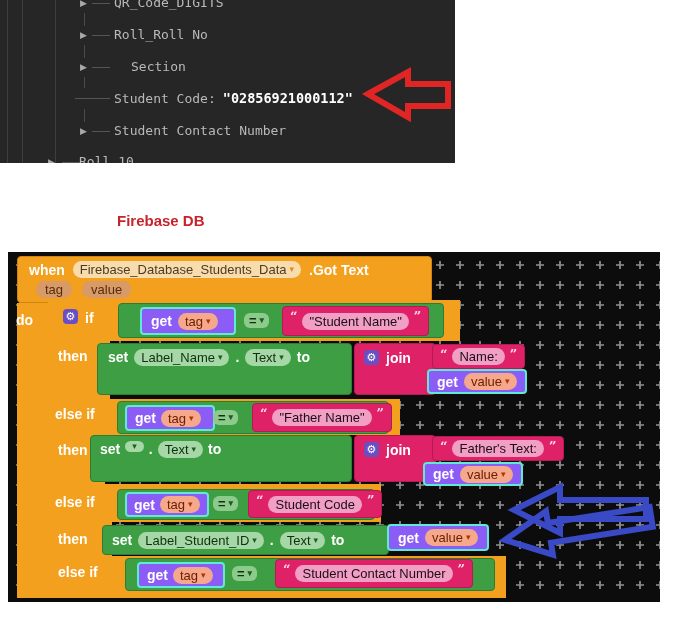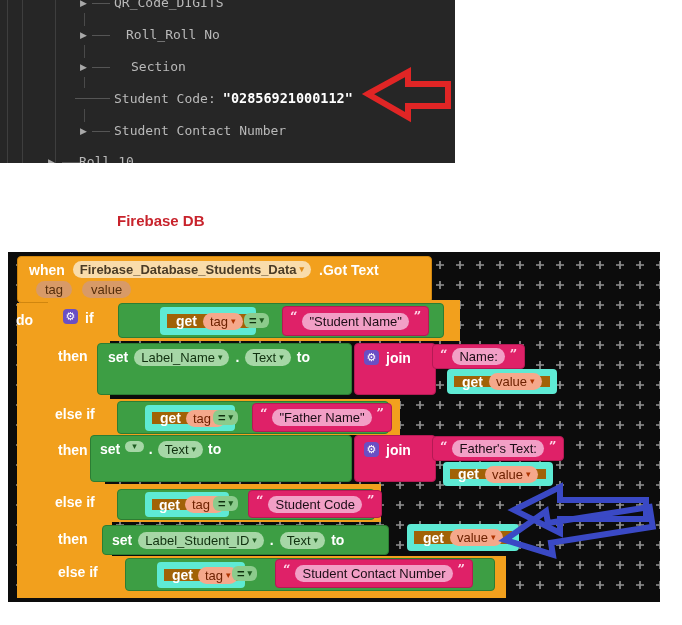--- a/index.html
+++ b/index.html
@@ -20,29 +20,29 @@
   
   .heading{position:absolute;left:117px;top:212px;color:#c8232c;font:700 15px "Liberation Sans",sans-serif;}
 
   
   .canvas{position:absolute;left:8px;top:252px;width:652px;height:350px;background:#0c0c0c;overflow:hidden;}
   .plus-bg{position:absolute;left:0;top:0;}
   .seg{position:absolute;left:40px;background:#f2a01d;}
   .blk{position:absolute;box-sizing:border-box;border-radius:4px;display:flex;align-items:center;white-space:nowrap;}
   .b-green{background:#3d9e44;border:1px solid #2c7d33;}
   .b-pink{background:#df2168;border:1px solid #b41a54;}
-  .b-get{background:#a16207;border:7px solid #5eead4;margin-left:20px;}
+  .b-get{background:#8b5cf6;border:2px solid #5eead4;}
   .kwlbl{position:absolute;color:#fff;font:600 14px "Liberation Sans",sans-serif;white-space:nowrap;}
   .wlbl{color:#fff;font:600 14px "Liberation Sans",sans-serif;white-space:nowrap;}
   .chip{display:inline-flex;align-items:center;gap:3px;border-radius:9px;padding:1px 7px;
         font:13px "Liberation Sans",sans-serif;white-space:nowrap;}
   .chip-green{background:#a6d7a6;color:#10300f;}
   .chip-eq{background:#8ccb8c;color:#10300f;border-radius:6px;padding:0 5px;font-weight:700;}
   .chip-salmon{background:#f5a88b;color:#6d2101;}
-  .chip-cream{background:#f9dcab;color:#4a3b26;font-weight:bold;}
+  .chip-cream{background:#f9dcab;color:#4a3b26;}
   .chip-pinky{background:#f29fc6;color:#1c0d16;}
   .chip-tan{background:#d89a67;color:#542d0b;border-radius:10px;padding:1px 9px;}
   .tri{font-size:9px;line-height:1;}
   .tri-or{color:#e08c1a;} .tri-gr{color:#1f5c22;} .tri-rd{color:#b03300;}
   .gear{width:15px;height:15px;border-radius:4px;background:#6a4fc4;color:#fff;font-size:11px;
         display:inline-flex;align-items:center;justify-content:center;line-height:1;}
   .q{color:#ffd9ea;font:700 13px "DejaVu Serif",serif;line-height:1;align-self:flex-start;margin-top:3px;}
   .whead{position:absolute;left:9px;top:4px;width:415px;height:47px;background:#f2a01d;
          border:1px solid #d0860e;border-radius:4px;box-sizing:border-box;}
   .whead .row1{display:flex;align-items:center;gap:8px;margin:4px 0 0 11px;}
@@ -65,21 +65,21 @@
     <div class="stub" style="left:84px;top:109px;height:13px"></div>
 
     <div class="tree-row" style="top:-5px">
       <span class="caret" style="left:80px">▶</span>
       <span class="dash" style="left:92px;top:8px;width:18px"></span>
       <span class="t-label" style="left:114px">QR_Code_DIGITS</span>
     </div>
     <div class="tree-row" style="top:27px">
       <span class="caret" style="left:80px">▶</span>
       <span class="dash" style="left:92px;top:8px;width:18px"></span>
-      <span class="t-label" style="left:126px">Roll_Roll No</span>
+      <span class="t-label" style="left:114px">Roll_Roll No</span>
     </div>
     <div class="tree-row" style="top:59px">
       <span class="caret" style="left:80px">▶</span>
       <span class="dash" style="left:92px;top:8px;width:18px"></span>
       <span class="t-label" style="left:131px">Section</span>
     </div>
     <div class="tree-row" style="top:90px">
       <span class="dash" style="left:75px;top:8px;width:35px"></span>
       <span class="t-label" style="left:114px"><span>Student Code:</span><span class="t-value">"02856921000112"</span></span>
     </div>

